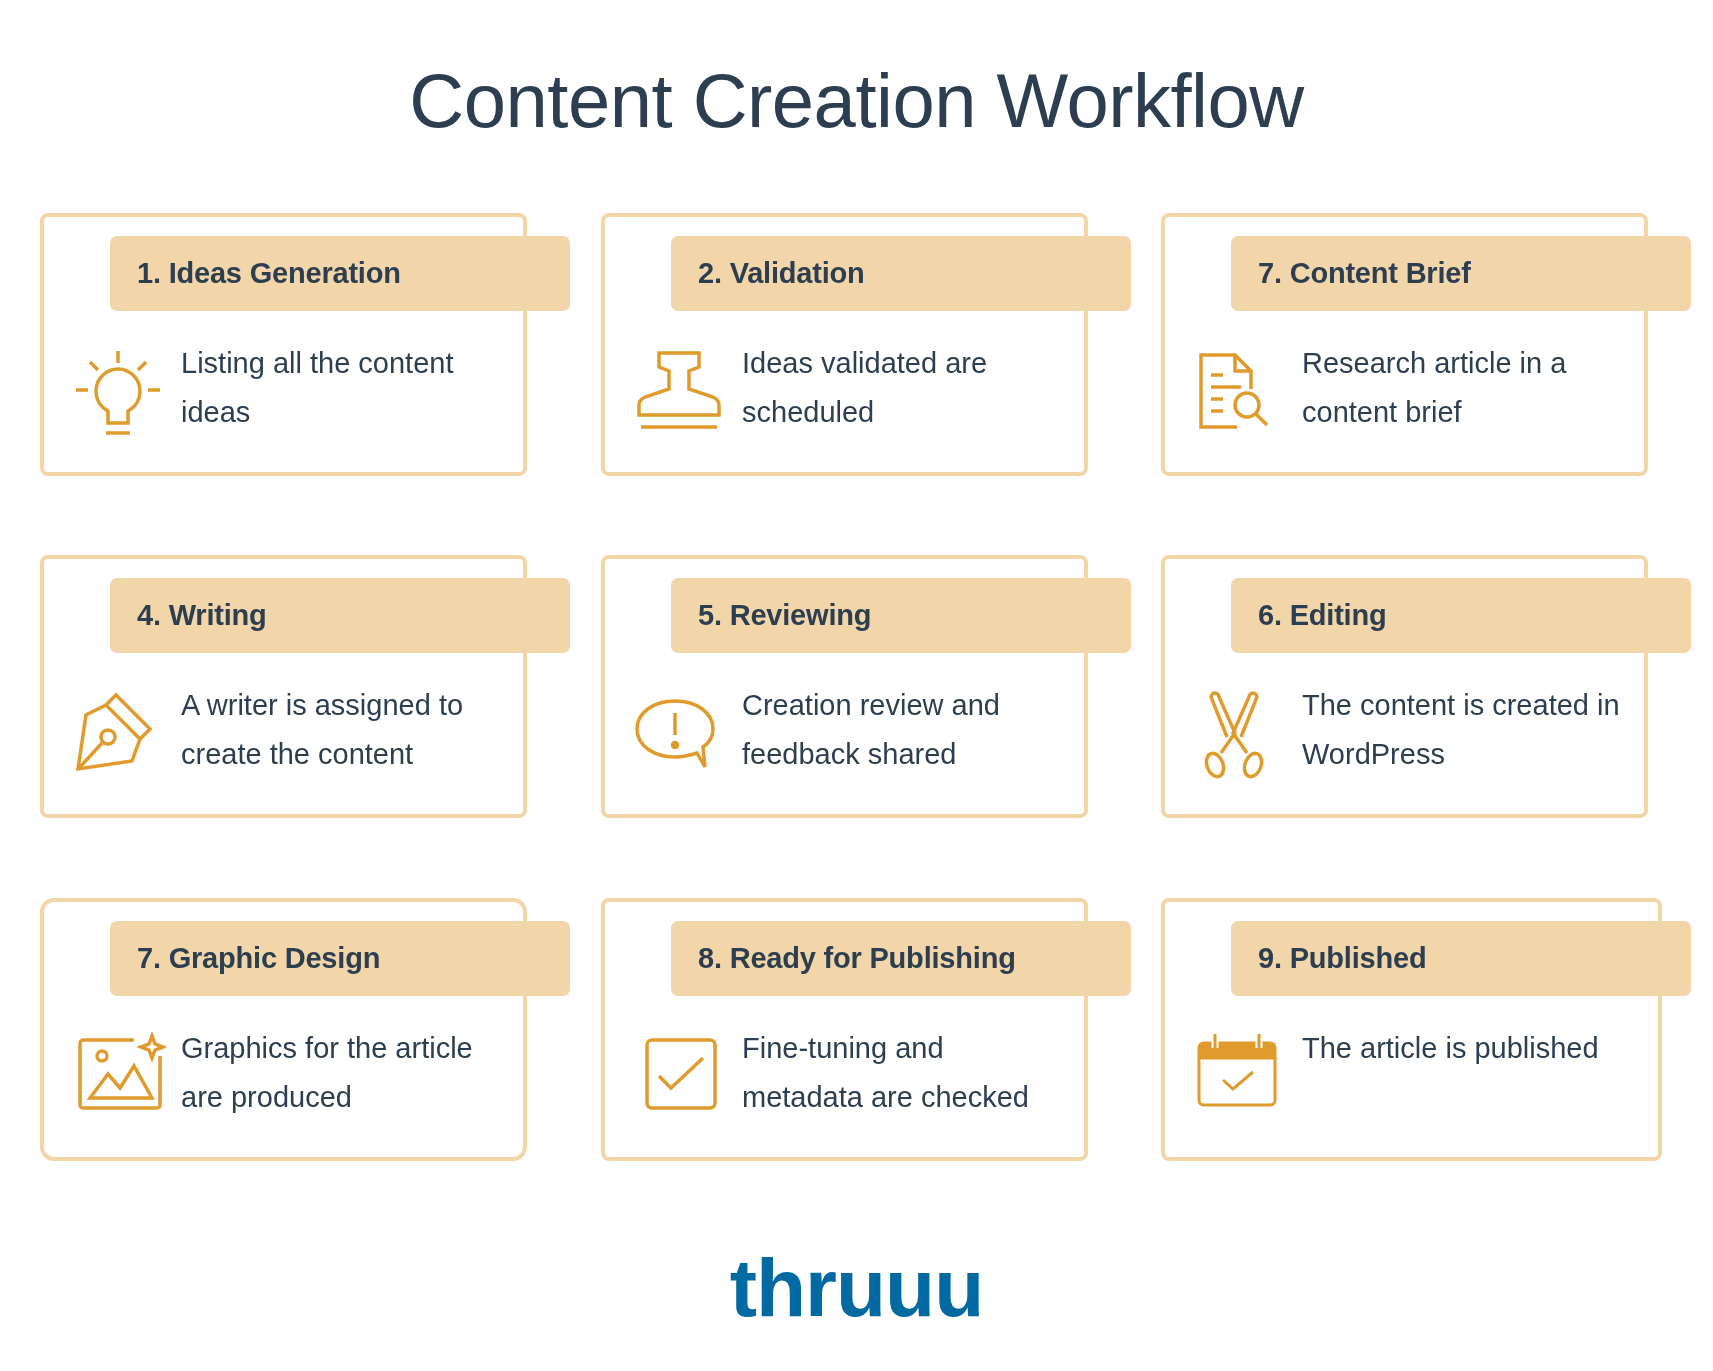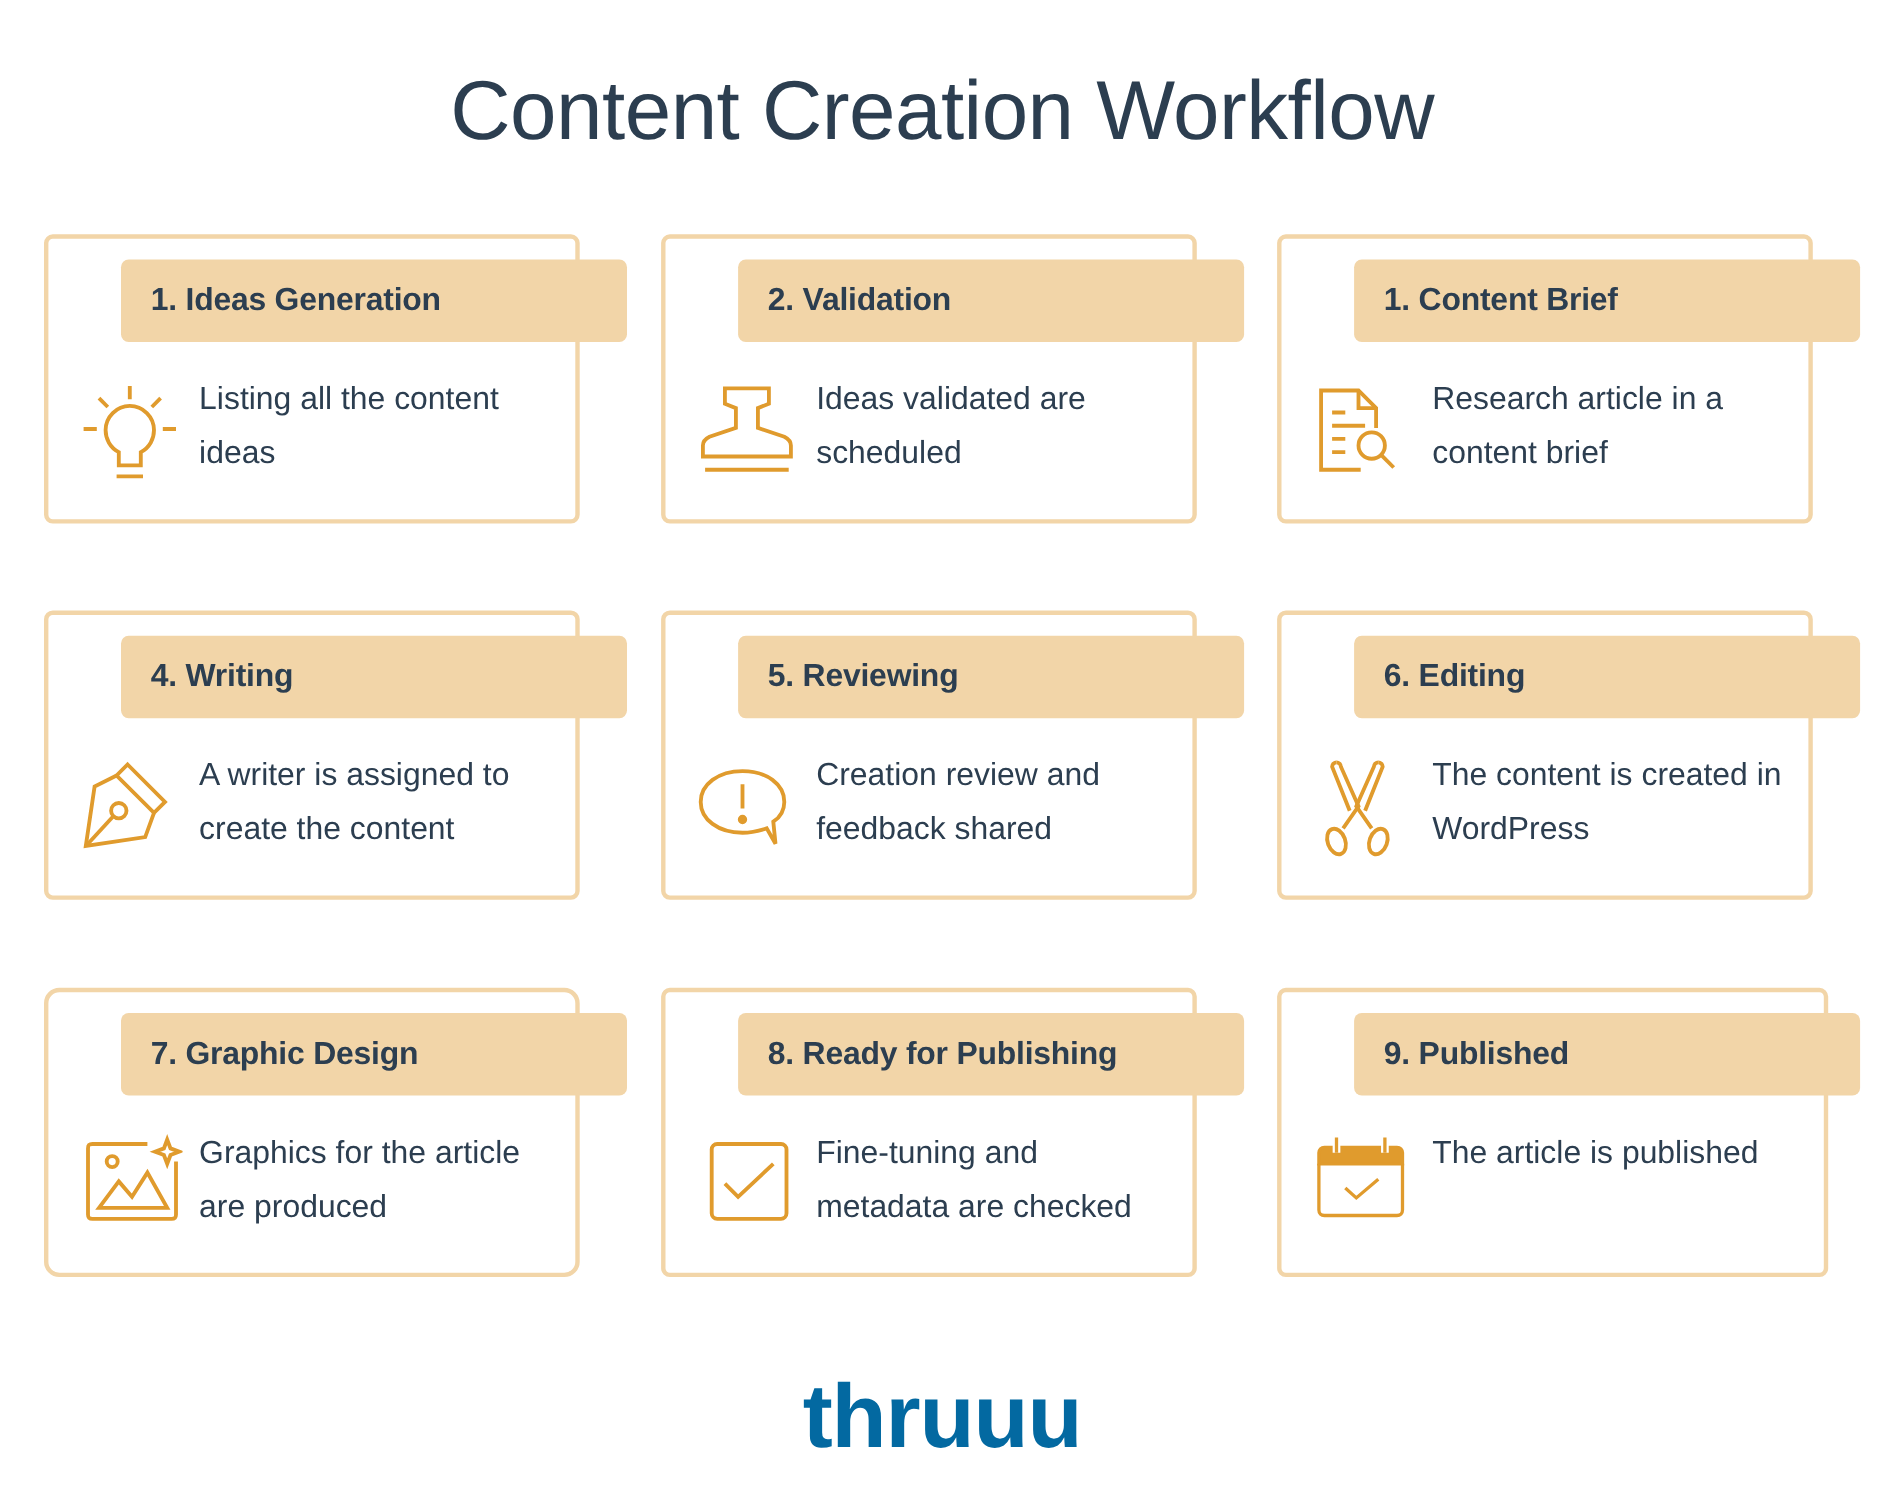--- a/index.html
+++ b/index.html
@@ -71,21 +71,21 @@
     <svg viewBox="0 0 96 96" fill="none" stroke="#e09b2d" stroke-width="3.5">
       <path d="M28 8 L68 8 L68 22 L58 26 L58 44 L82 52 C86 54 88 56 88 60 L88 70 L8 70 L8 60 C8 56 10 54 14 52 L38 44 L38 26 L28 22 Z"></path>
       <line x1="10" y1="82" x2="86" y2="82"></line>
     </svg>
   </div>
   <div class="card-text">Ideas validated are scheduled</div>
 </div>
 
 <div class="card" style="left:1161px; top:213px;">
   <div class="card-header">
-      <span>1. Content Brief</span>
+      <span>7. Content Brief</span>
     </div>
   <div class="card-icon">
     <svg viewBox="0 0 96 96" fill="none" stroke="#e09b2d" stroke-width="3.5">
       <path d="M46 82 L10 82 L10 10 L44 10 L60 26 L60 44"></path>
       <path d="M44 10 L44 26 L60 26"></path>
       <line x1="20" y1="30" x2="32" y2="30"></line>
       <line x1="20" y1="42" x2="50" y2="42"></line>
       <line x1="20" y1="54" x2="32" y2="54"></line>
       <line x1="20" y1="66" x2="32" y2="66"></line>
       <circle cx="56" cy="60" r="12"></circle>

